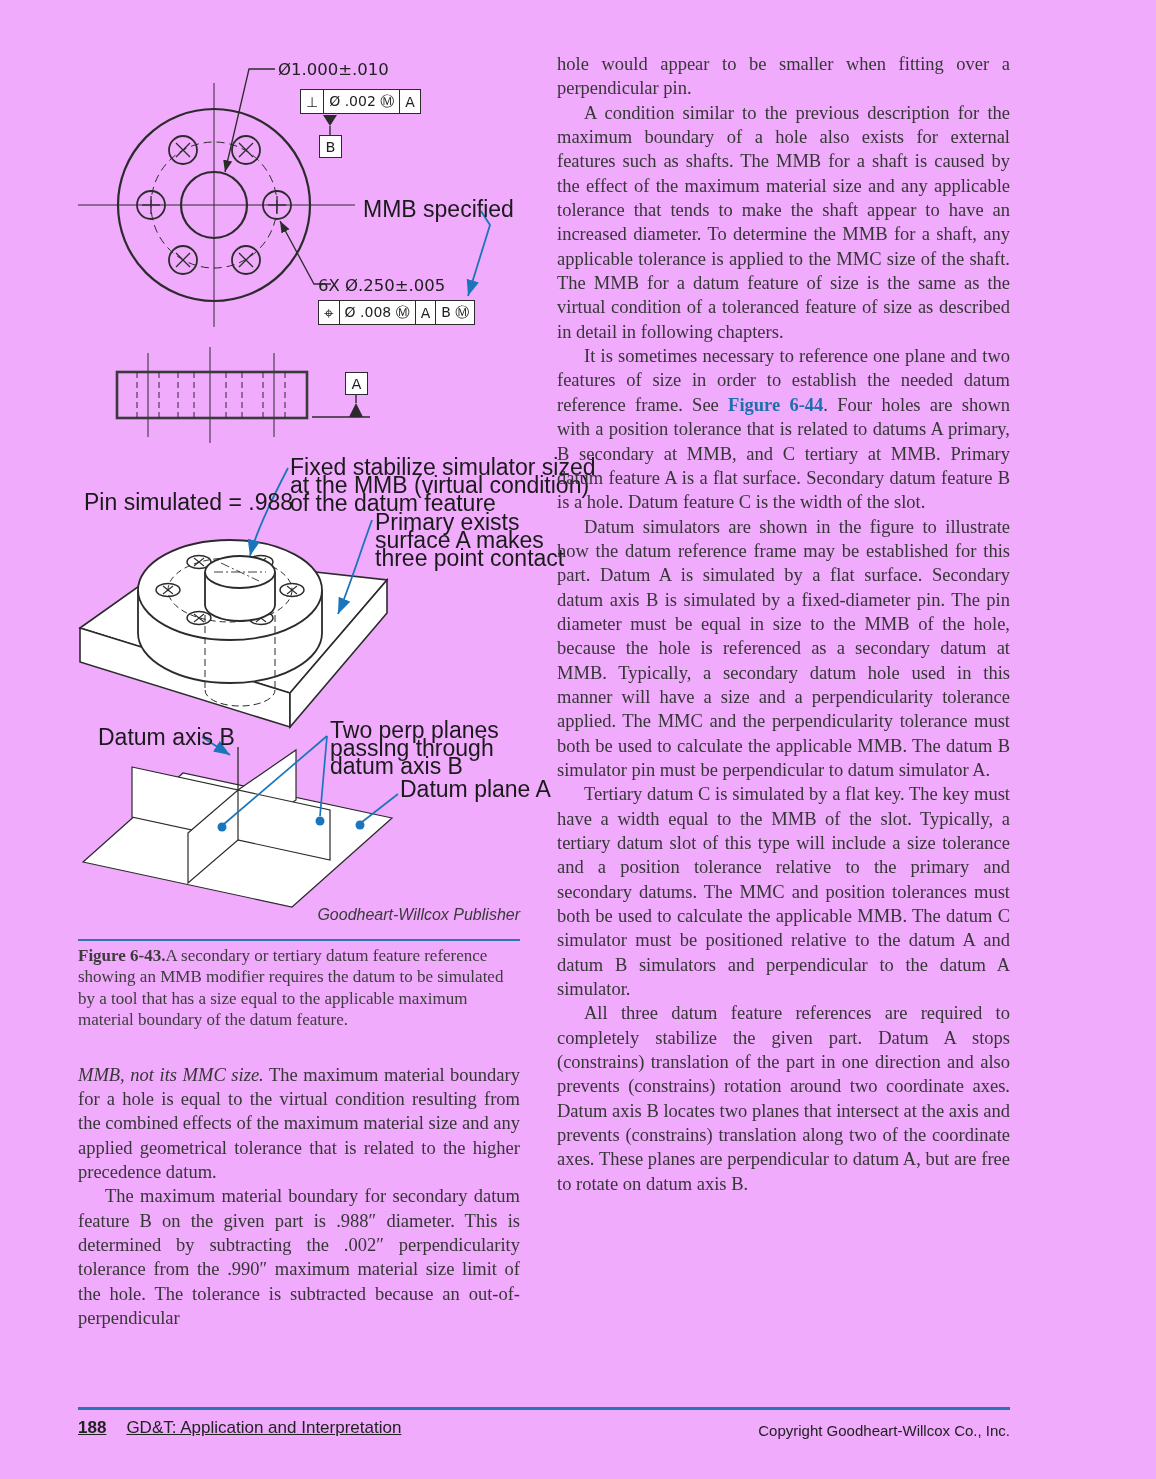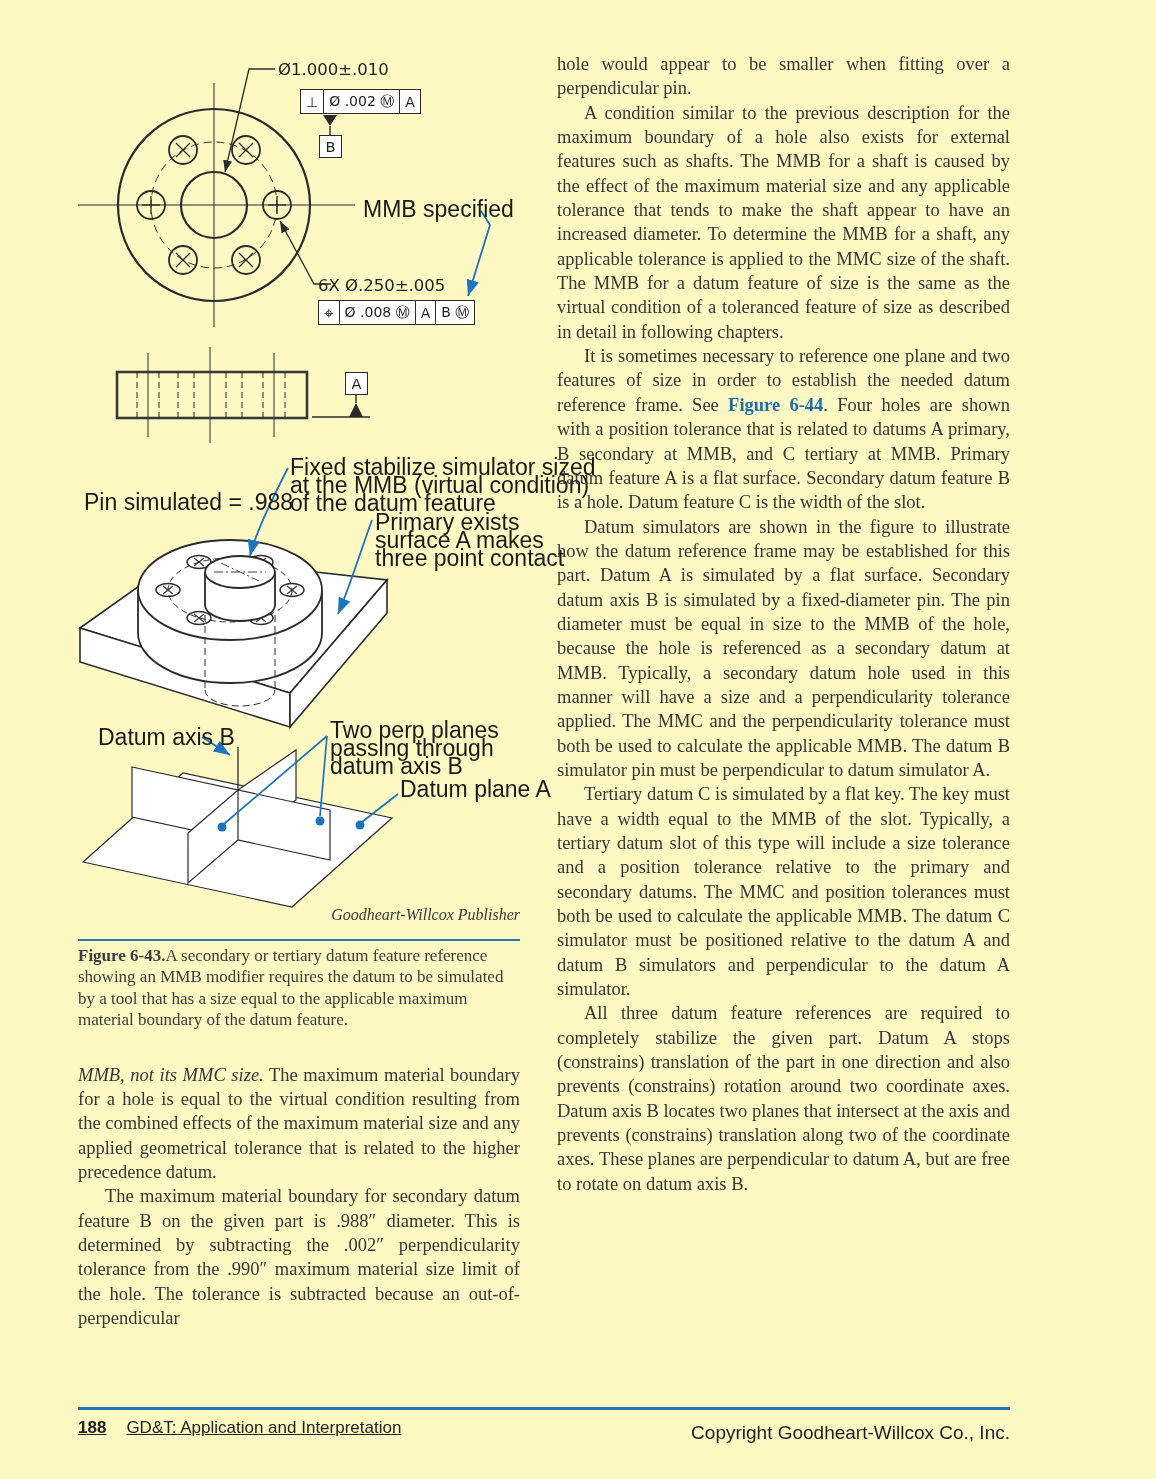--- a/index.html
+++ b/index.html
@@ -1,48 +1,48 @@
 <!DOCTYPE html>
 <html lang="en"><head>
 <meta charset="utf-8">
 <style>
   html,body{margin:0;padding:0;background:#ffffff;}
-  .page{position:relative;width:1156px;height:1479px;background:#fef9c3;overflow:hidden;
+  .page{position:relative;width:1156px;height:1479px;background:#f0abfc;overflow:hidden;
         font-family:"Liberation Serif",serif;color:#363636;}
   
   .col-left{position:absolute;left:78px;top:55px;width:442px;}
   .col-right{position:absolute;left:557px;top:52px;width:453px;}
   .fig-area{position:relative;height:884px;}
   .fig-area svg{position:absolute;left:0;}
   
   .dimlabel{position:absolute;font-family:"DejaVu Sans",sans-serif;font-size:16.5px;color:#222;white-space:nowrap;}
   .callout{position:absolute;font-family:"Liberation Sans",sans-serif;font-size:23px;color:#1a1a1a;white-space:nowrap;line-height:18px;}
   .fcf{position:absolute;display:flex;background:#fff;border:1.6px solid #2b2b2b;height:23px;
        font-family:"DejaVu Sans",sans-serif;font-size:14px;color:#222;}
   .fcf span{display:flex;align-items:center;justify-content:center;padding:0 5px;border-right:1.6px solid #2b2b2b;white-space:nowrap;}
   .fcf span:last-child{border-right:none;}
   .databox{position:absolute;width:21px;height:21px;border:1.6px solid #2b2b2b;background:#fff;
        display:flex;align-items:center;justify-content:center;font-family:"DejaVu Sans",sans-serif;font-size:14.5px;color:#222;}
   .credit{position:absolute;left:0;top:851px;width:442px;text-align:right;font-style:italic;
-       font-family:Liberation Serif, serif;font-size:16px;color:#3a3a3a;}
+       font-family:Liberation Sans, sans-serif;font-size:16px;color:#3a3a3a;}
   .cap-rule{height:2px;background:#2d76b6;}
   .caption{margin:4px 0 0 0;font-size:17px;line-height:21.4px;color:#3c3c3c;}
   .cap-bold{font-weight:bold;}
   
   .bodytext{margin-top:32px;}
   .bodytext p, .col-right p{margin:0;text-align:justify;font-size:18.5px;line-height:24.35px;
        color:#363636;text-indent:27px;}
   .noindent{text-indent:0 !important;}
   .ital{font-style:italic;}
   .figref{color:#1d6fae;font-weight:bold;}
   
   .footer-rule{position:absolute;left:78px;top:1407px;width:932px;height:3px;background:#2b74b8;}
   .footer-left{position:absolute;left:78px;top:1418px;font-family:"Liberation Sans",sans-serif;font-size:17px;color:#222;text-decoration:underline;}
   .footer-left b{margin-right:20px;}
-  .footer-right{position:absolute;right:146px;top:1422px;font-family:"Liberation Sans",sans-serif;font-size:19px;color:#222;}
+  .footer-right{position:absolute;right:146px;top:1422px;font-family:"Liberation Sans",sans-serif;font-size:15px;color:#222;}
 </style>
 </head>
 <body>
 
 <div class="page">
 
   <div class="col-left">
     <div class="fig-area">
 
       <svg style="top:0" width="462" height="282" viewBox="0 0 462 282">

